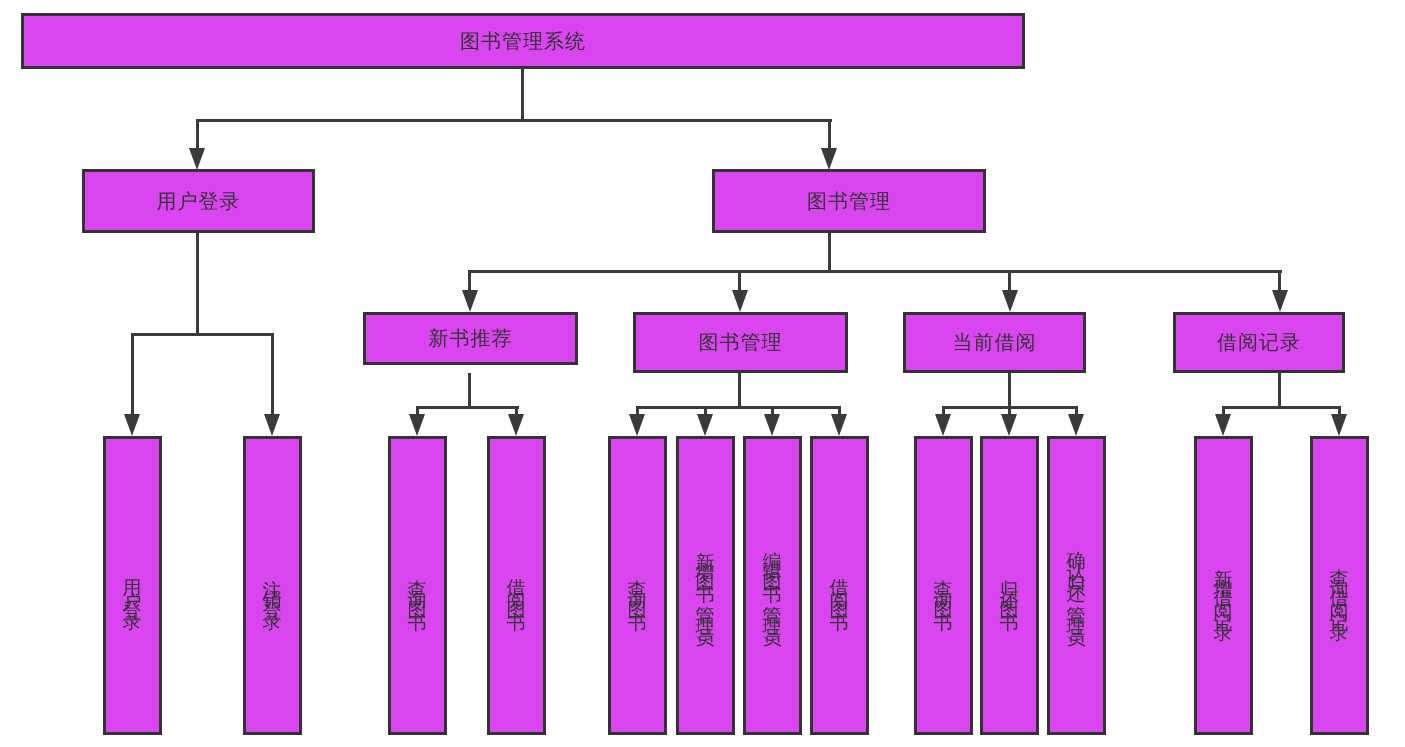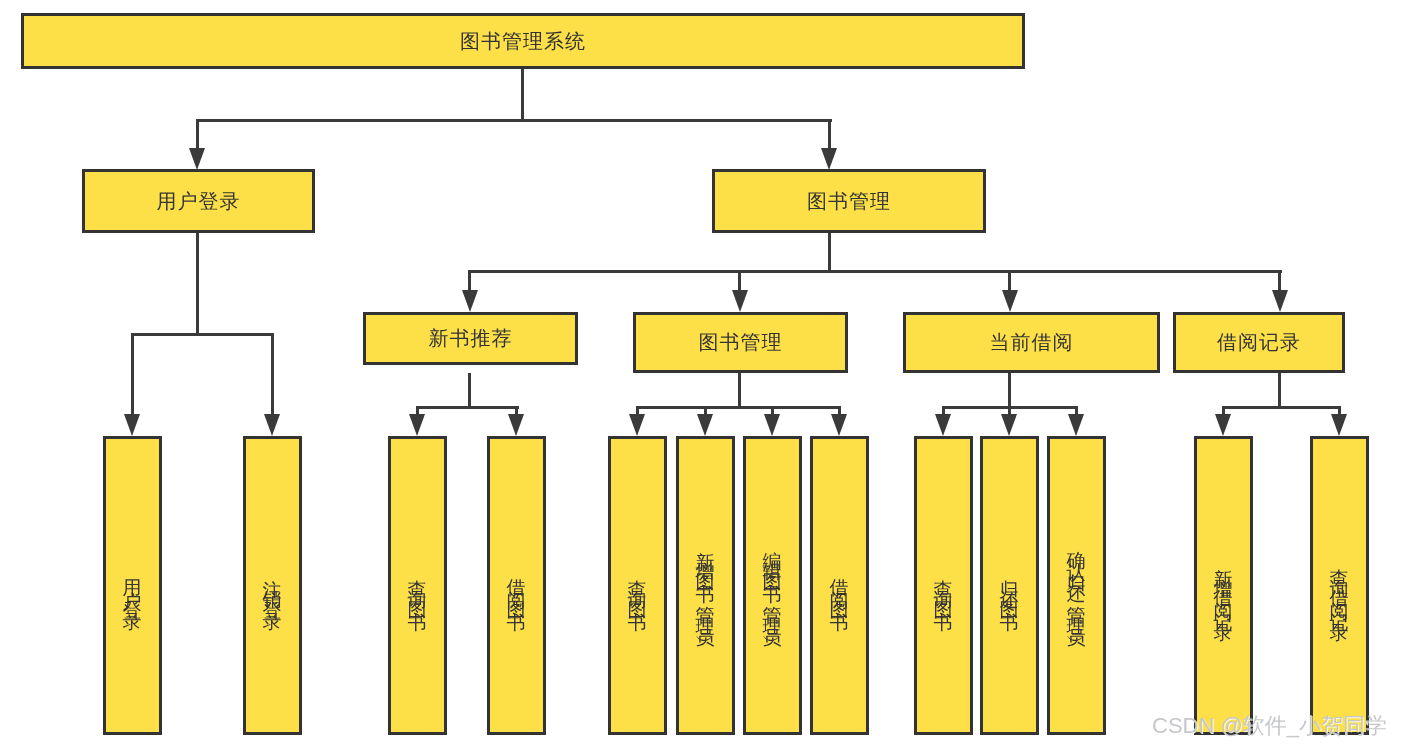--- a/index.html
+++ b/index.html
@@ -3,21 +3,21 @@
 <meta charset="utf-8">
 <style>
   html,body{margin:0;padding:0;background:#fff;}
   .canvas{
     position:relative;width:1405px;height:747px;
     background:var(--bg-color,#ffffff);
     font-family:"Liberation Sans","DejaVu Sans",sans-serif;
     overflow:hidden;
   }
   .box{
-    position:absolute;box-sizing:border-box;background:#fde047;
+    position:absolute;box-sizing:border-box;background:#d946ef;
     border:3px solid var(--border-color,#333333);
     display:flex;align-items:center;justify-content:center;
     color:var(--text-color,#333333);
   }
   .hlabel{font-size:20px;letter-spacing:1px;white-space:nowrap;}
   .vtext{
     writing-mode:vertical-rl;text-orientation:mixed;
     font-size:19px;letter-spacing:11px;line-height:1;white-space:nowrap;
   }
   .line{position:absolute;background:var(--line-color,#3a3a3a);}
@@ -73,21 +73,21 @@
   <div class="arrow" style="left:1002px;top:290px"></div>
   <div class="line" style="left:1278px;top:270px;width:3px;height:22px"></div>
   <div class="arrow" style="left:1272px;top:290px"></div>
 
   <div class="box" style="left:363px;top:312px;width:215px;height:53px">
     <span class="hlabel">新书推荐</span>
   </div>
   <div class="box" style="left:633px;top:312px;width:215px;height:61px">
     <span class="hlabel">图书管理</span>
   </div>
-  <div class="box" style="left:903px;top:312px;width:257px;height:61px">
+  <div class="box" style="left:903px;top:312px;width:183px;height:61px">
     <span class="hlabel">当前借阅</span>
   </div>
   <div class="box" style="left:1173px;top:312px;width:172px;height:61px">
     <span class="hlabel">借阅记录</span>
   </div>
 
   <div class="line" style="left:468px;top:373px;width:3px;height:35px"></div>
   <div class="line" style="left:416px;top:406px;width:103px;height:3px"></div>
   <div class="line" style="left:416px;top:406px;width:3px;height:10px"></div>
   <div class="arrow" style="left:409px;top:414px"></div>
@@ -158,15 +158,14 @@
     <span class="vtext">确认归还（管理员）</span>
   </div>
 
   <div class="box" style="left:1194px;top:436px;width:59px;height:299px">
     <span class="vtext">新增借阅记录</span>
   </div>
   <div class="box" style="left:1310px;top:436px;width:59px;height:299px">
     <span class="vtext">查询借阅记录</span>
   </div>
 
-  <div class="watermark">CSDN @软件_小贺同学</div>
 
 </div>
 
 </body></html>

